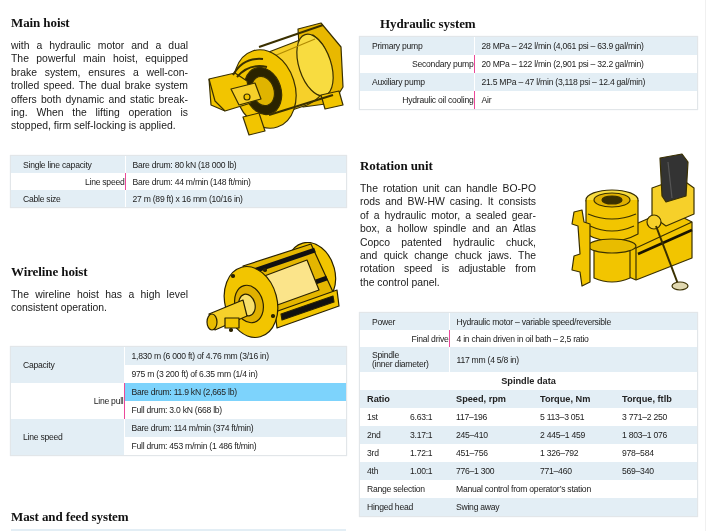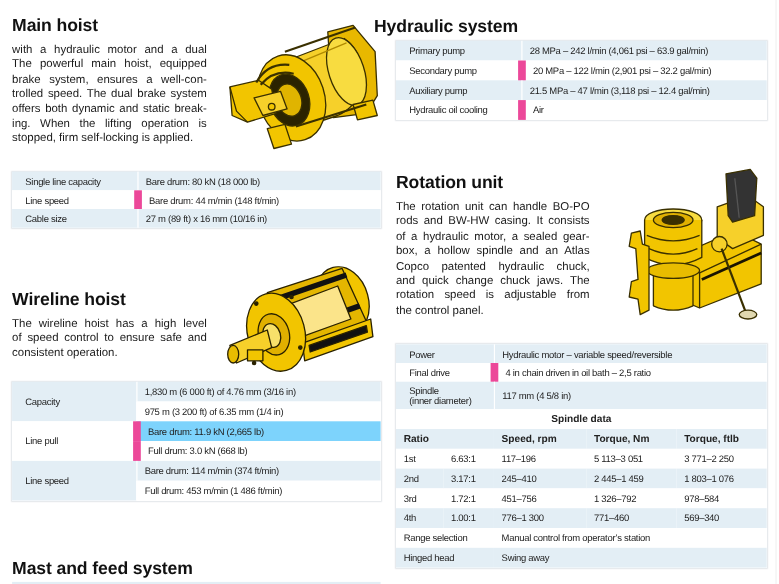--- a/index.html
+++ b/index.html
@@ -1,34 +1,34 @@
 <!DOCTYPE html>
 <html><head>
 <meta charset="utf-8">
 <style>
   * { box-sizing: border-box; margin: 0; padding: 0; }
   html, body { width: 708px; height: 531px; overflow: hidden; background: #ffffff; }
   body { position: relative; font-family: "Liberation Sans", sans-serif; color: #1a1a1a; }
 
-  .h2 { position: absolute; font-size: 16px; font-weight: bold; color: #111; letter-spacing: -0.1px; }
+  .h2 { position: absolute; font-size: 13px; font-weight: bold; color: #111; letter-spacing: -0.1px; font-family: Liberation Serif, serif; }
   .para { position: absolute; font-size: 10.4px; line-height: 13.4px; text-align: justify; color: #1a1a1a; }
   .para span { display: block; text-align: justify; text-align-last: justify; }
   .para span.last { text-align-last: left; }
 
   table.spec {
     position: absolute; border-collapse: collapse;
     font-family: "Liberation Sans", sans-serif; font-size: 8.6px; color: #222;
     box-shadow: 0 0 1px 1px #e2e6e9;
     letter-spacing: -0.25px;
   }
   table.spec td { padding: 0 0 0 7px; vertical-align: middle; white-space: nowrap; }
   table.spec tr.a td { background: #e3eef5; }
   table.spec tr.b td { background: #ffffff; }
   table.spec td.c1 { border-right: 1px solid #ffffff; padding-left: 12px; }
-  table.spec tr.b td.c1 { border-right: 7px solid #ec4899; }
+  table.spec tr.b td.c1 { border-right: 1px solid #ec4899; text-align: right; }
 
   .img { position: absolute; }
   .vline { position: absolute; left: 705px; top: 0; width: 1px; height: 531px; background: #f0f0f0; }
 </style>
 </head>
 <body>
 
 <div class="h2" style="left:11px; top:15px;">Main hoist</div>
 
 <div class="para" style="left:11px; top:39px; width:177px;">
@@ -88,21 +88,20 @@
     <td class="c1">Cable size</td>
     <td>27 m (89 ft) x 16 mm (10/16 in)</td>
   </tr>
 </tbody>
   </table>
 
 <div class="h2" style="left:11px; top:264px;">Wireline hoist</div>
 
 <div class="para" style="left:11px; top:288px; width:177px;">
   <span>The wireline hoist has a high level</span>
-  <span>of speed control to ensure safe and</span>
   <span class="last">consistent operation.</span>
 </div>
 
 <svg class="img" style="left:203px; top:242px;" width="145" height="100" viewBox="0 0 145 100">
   <g stroke="#2a2200" stroke-width="1.2" stroke-linejoin="round">
 
     <ellipse cx="108" cy="32" rx="24" ry="32" transform="rotate(-15 108 32)" fill="#f2c500"></ellipse>
 
     <path d="M40 24 L108 2 L130 50 L62 80 Z" fill="#e4b600"></path>
     <path d="M48 30 L112 8" stroke="#111" stroke-width="5"></path>
@@ -154,21 +153,21 @@
   </tr>
   <tr class="b" style="height:18px;">
     <td>Full drum: 453 m/min (1 486 ft/min)</td>
   </tr>
 </tbody>
   </table>
 
 <div class="h2" style="left:11px; top:509px;">Mast and feed system</div>
 <div style="position:absolute; left:11px; top:529px; width:335px; height:2px; background:#e3eef5;"></div>
 
-<div class="h2" style="left:340px; top:16px;">Hydraulic system</div>
+<div class="h2" style="left:380px; top:16px;">Hydraulic system</div>
 
 <table class="spec" style="left:360px; top:37px; width:337px;">
   <colgroup>
       <col style="width:114px">
       <col>
     </colgroup>
   <tbody>
       <tr class="a" style="height:18px;">
     <td class="c1">Primary pump</td>
     <td>28 MPa – 242 l/min (4,061 psi – 63.9 gal/min)</td>

